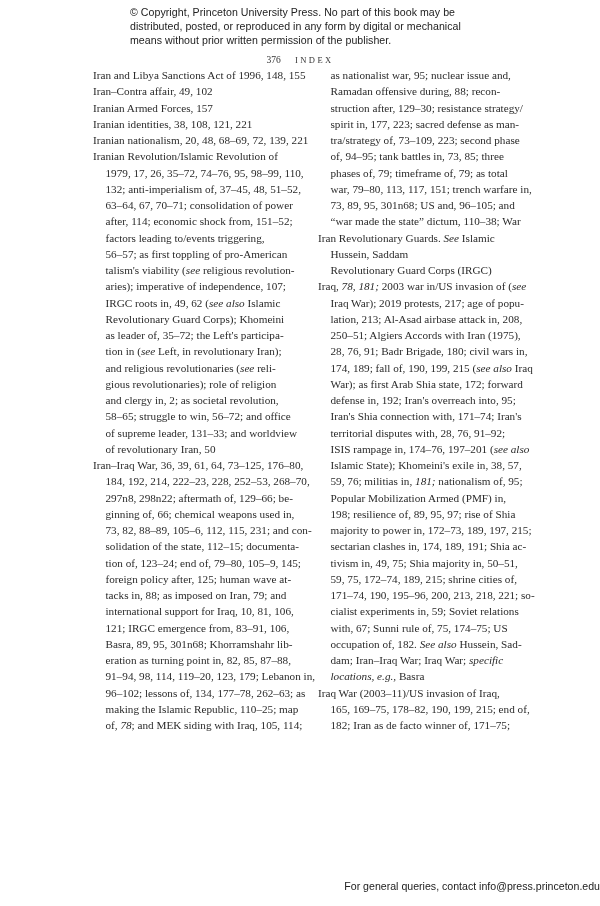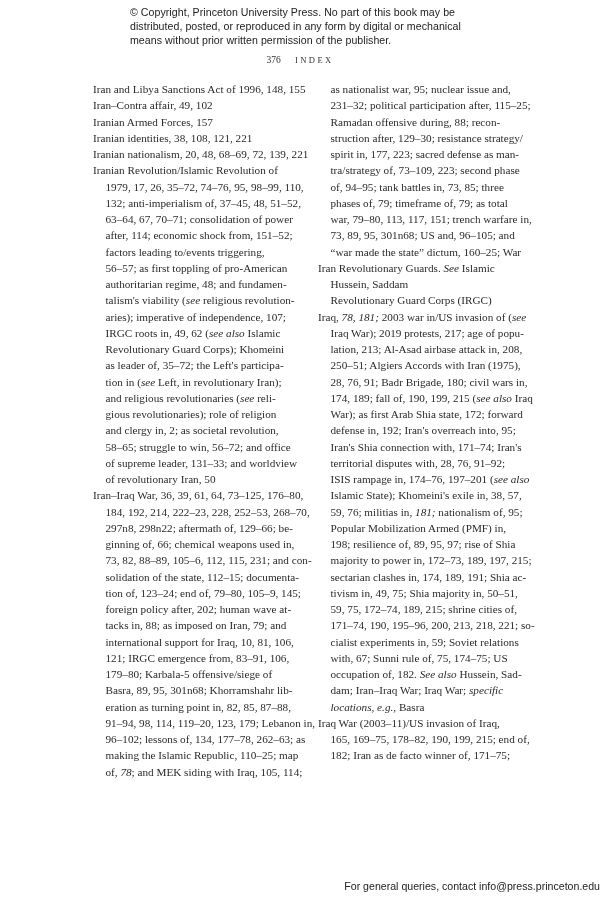--- a/index.html
+++ b/index.html
@@ -9,21 +9,21 @@
       font-family: "Liberation Sans", sans-serif; font-size: 10.6px; line-height: 14.2px;
       color: #222; letter-spacing: 0.05px;
     }
     .running-head {
       position: absolute; top: 55px; left: 0; width: 600px; text-align: center;
       font-family: "Liberation Serif", serif; font-size: 9.5px; color: #333;
     }
     .running-head .pg { margin-right: 12px; }
     .running-head .hd { letter-spacing: 2.4px; font-size: 8.5px; }
     .col {
-      position: absolute; top: 81px;
+      position: absolute; top: 67px;
       font-family: "Liberation Serif", serif; font-size: 11.2px; line-height: 16.25px;
       color: #2a2a2a;
     }
     .col-left { left: 93px; width: 222px; }
     .col-right { left: 318px; width: 226px; }
     .line { display: block; white-space: nowrap; }
     .line.indent { padding-left: 12.5px; }
     i { font-style: italic; }
     .footer {
       position: absolute; top: 880px; left: 0; width: 600px; text-align: right;
@@ -50,64 +50,61 @@
     <span class="line">Iranian Armed Forces, 157</span>
     <span class="line">Iranian identities, 38, 108, 121, 221</span>
     <span class="line">Iranian nationalism, 20, 48, 68–69, 72, 139, 221</span>
     <span class="line">Iranian Revolution/Islamic Revolution of</span>
     <span class="line indent">1979, 17, 26, 35–72, 74–76, 95, 98–99, 110,</span>
     <span class="line indent">132; anti-imperialism of, 37–45, 48, 51–52,</span>
     <span class="line indent">63–64, 67, 70–71; consolidation of power</span>
     <span class="line indent">after, 114; economic shock from, 151–52;</span>
     <span class="line indent">factors leading to/events triggering,</span>
     <span class="line indent">56–57; as first toppling of pro-American</span>
-    <span class="line indent">authoritarian regime, 48; and fundamen-</span>
     <span class="line indent">talism's viability (<i>see</i> religious revolution-</span>
     <span class="line indent">aries); imperative of independence, 107;</span>
     <span class="line indent">IRGC roots in, 49, 62 (<i>see also</i> Islamic</span>
     <span class="line indent">Revolutionary Guard Corps); Khomeini</span>
     <span class="line indent">as leader of, 35–72; the Left's participa-</span>
     <span class="line indent">tion in (<i>see</i> Left, in revolutionary Iran);</span>
     <span class="line indent">and religious revolutionaries (<i>see</i> reli-</span>
     <span class="line indent">gious revolutionaries); role of religion</span>
     <span class="line indent">and clergy in, 2; as societal revolution,</span>
     <span class="line indent">58–65; struggle to win, 56–72; and office</span>
     <span class="line indent">of supreme leader, 131–33; and worldview</span>
     <span class="line indent">of revolutionary Iran, 50</span>
     <span class="line">Iran–Iraq War, 36, 39, 61, 64, 73–125, 176–80,</span>
     <span class="line indent">184, 192, 214, 222–23, 228, 252–53, 268–70,</span>
     <span class="line indent">297n8, 298n22; aftermath of, 129–66; be-</span>
     <span class="line indent">ginning of, 66; chemical weapons used in,</span>
     <span class="line indent">73, 82, 88–89, 105–6, 112, 115, 231; and con-</span>
     <span class="line indent">solidation of the state, 112–15; documenta-</span>
     <span class="line indent">tion of, 123–24; end of, 79–80, 105–9, 145;</span>
-    <span class="line indent">foreign policy after, 202; human wave at-</span>
+    <span class="line indent">foreign policy after, 125; human wave at-</span>
     <span class="line indent">tacks in, 88; as imposed on Iran, 79; and</span>
     <span class="line indent">international support for Iraq, 10, 81, 106,</span>
     <span class="line indent">121; IRGC emergence from, 83–91, 106,</span>
-    <span class="line indent">179–80; Karbala-5 offensive/siege of</span>
     <span class="line indent">Basra, 89, 95, 301n68; Khorramshahr lib-</span>
     <span class="line indent">eration as turning point in, 82, 85, 87–88,</span>
     <span class="line indent">91–94, 98, 114, 119–20, 123, 179; Lebanon in,</span>
     <span class="line indent">96–102; lessons of, 134, 177–78, 262–63; as</span>
     <span class="line indent">making the Islamic Republic, 110–25; map</span>
     <span class="line indent">of, <i>78</i>; and MEK siding with Iraq, 105, 114;</span>
   </div>
 <div class="col col-right" id="col-right">
     <span class="line indent">as nationalist war, 95; nuclear issue and,</span>
-    <span class="line indent">231–32; political participation after, 115–25;</span>
     <span class="line indent">Ramadan offensive during, 88; recon-</span>
     <span class="line indent">struction after, 129–30; resistance strategy/</span>
     <span class="line indent">spirit in, 177, 223; sacred defense as man-</span>
     <span class="line indent">tra/strategy of, 73–109, 223; second phase</span>
     <span class="line indent">of, 94–95; tank battles in, 73, 85; three</span>
     <span class="line indent">phases of, 79; timeframe of, 79; as total</span>
     <span class="line indent">war, 79–80, 113, 117, 151; trench warfare in,</span>
     <span class="line indent">73, 89, 95, 301n68; US and, 96–105; and</span>
-    <span class="line indent">“war made the state” dictum, 160–25; War</span>
+    <span class="line indent">“war made the state” dictum, 110–38; War</span>
     <span class="line">Iran Revolutionary Guards. <i>See</i> Islamic</span>
     <span class="line indent">Hussein, Saddam</span>
     <span class="line indent">Revolutionary Guard Corps (IRGC)</span>
     <span class="line">Iraq, <i>78, 181;</i> 2003 war in/US invasion of (<i>see</i></span>
     <span class="line indent">Iraq War); 2019 protests, 217; age of popu-</span>
     <span class="line indent">lation, 213; Al-Asad airbase attack in, 208,</span>
     <span class="line indent">250–51; Algiers Accords with Iran (1975),</span>
     <span class="line indent">28, 76, 91; Badr Brigade, 180; civil wars in,</span>
     <span class="line indent">174, 189; fall of, 190, 199, 215 (<i>see also</i> Iraq</span>
     <span class="line indent">War); as first Arab Shia state, 172; forward</span>

